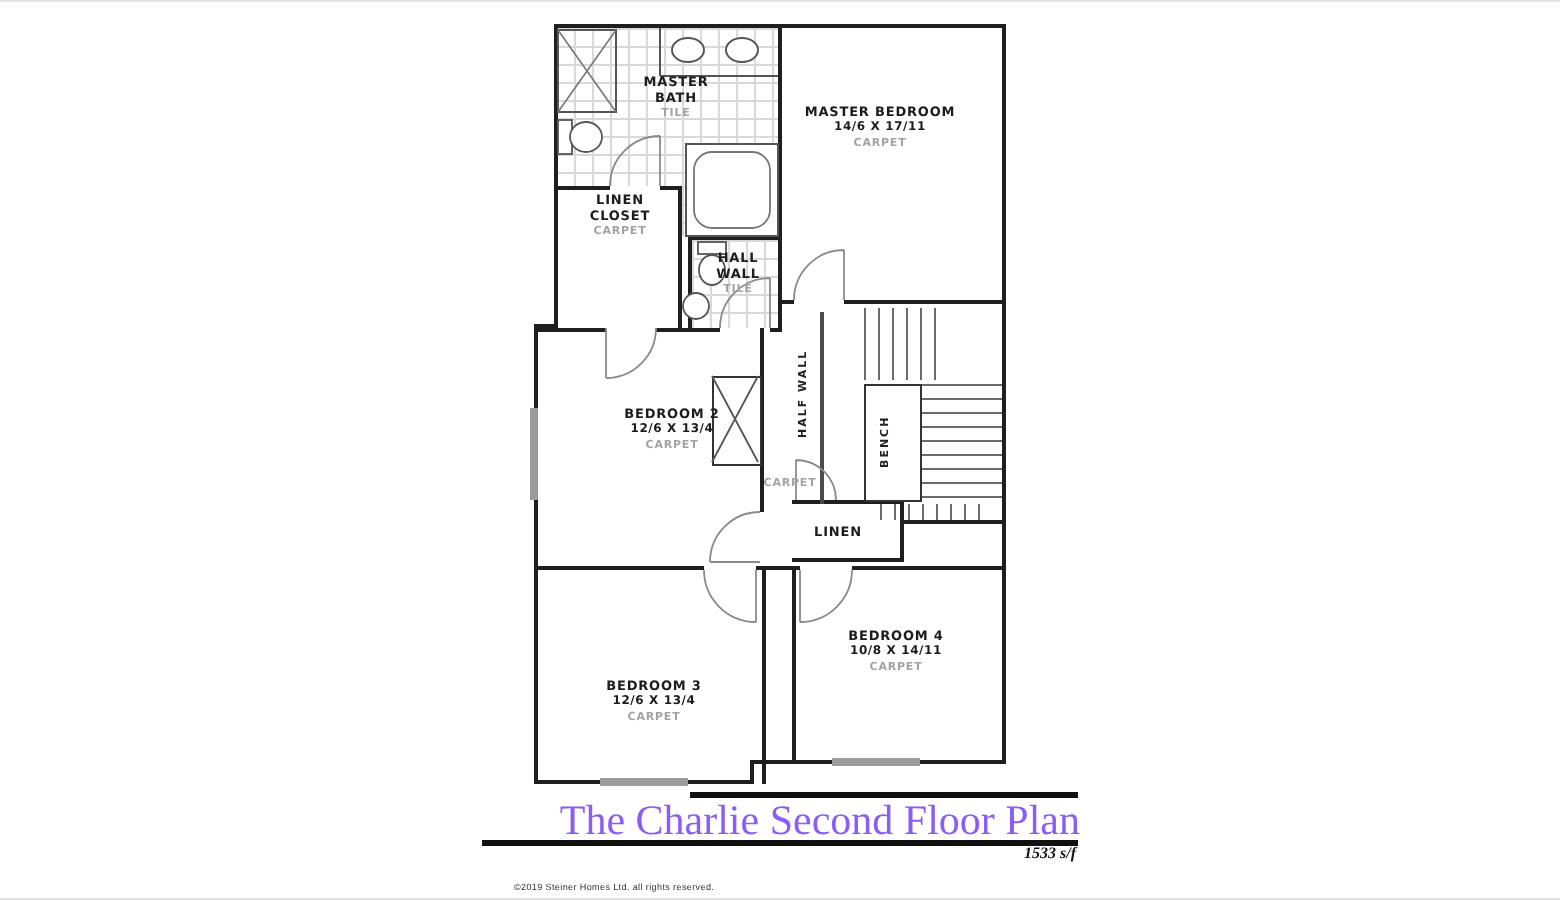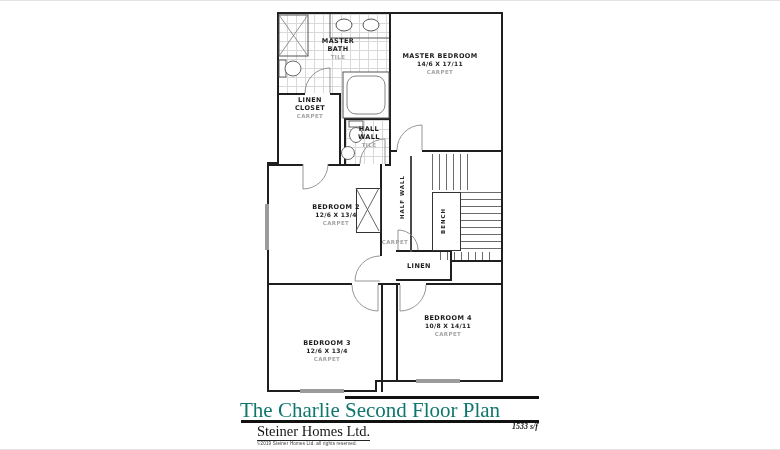--- a/index.html
+++ b/index.html
@@ -17,22 +17,22 @@
   .box{position:absolute;border:1.2px solid #333;background:#fff;}
   .rlabel{position:absolute;text-align:center;color:#1c1c1c;line-height:1.25;}
   .rname{font-size:6.5px;font-weight:bold;letter-spacing:.4px;display:block;}
   .rdims{font-size:6px;font-weight:bold;letter-spacing:.3px;display:block;}
   .rfloor{font-size:5.5px;font-weight:bold;color:#a3a3a3;letter-spacing:.4px;display:block;margin-top:1px;}
   .vlabel{position:absolute;writing-mode:vertical-rl;transform:rotate(180deg);
           font-size:5.5px;font-weight:bold;letter-spacing:1px;color:#222;text-align:center;}
   svg.overlay{position:absolute;left:0;top:0;}
   
   .rule{position:absolute;background:#111;}
-  .plan-title{position:absolute;left:240px;top:398px;width:300px;text-align:left;
-      font-family:"Liberation Serif","DejaVu Serif",serif;font-size:21px;color:#0f766e;white-space:nowrap;}
+  .plan-title{position:absolute;left:240px;top:398px;width:300px;text-align:right;
+      font-family:"Liberation Serif","DejaVu Serif",serif;font-size:21px;color:#8b5cf6;white-space:nowrap;}
   .company{position:absolute;left:257px;top:423px;font-family:"Liberation Serif","DejaVu Serif",serif;
       font-size:14.5px;color:#141414;border-bottom:1px solid #222;padding-bottom:0px;}
   .copyright{position:absolute;left:257px;top:441px;font-size:4.5px;color:#333;letter-spacing:.2px;
       font-family:"Liberation Sans",sans-serif;}
   .area{position:absolute;left:460px;top:422px;width:78px;text-align:right;
       font-family:"Liberation Serif","DejaVu Serif",serif;font-style:italic;font-weight:bold;
       font-size:8px;color:#141414;}
   .edge{position:absolute;left:0;width:780px;height:1px;background:#e3e3e3;}
 </style>
 </head>
@@ -163,16 +163,15 @@
     <div class="rlabel" style="left:398px;top:262px;width:42px;text-align:center;">
       <span class="rname">LINEN</span>
     </div>
     <div class="vlabel" style="left:399px;top:166px;height:62px;">HALF WALL</div>
     <div class="vlabel" style="left:440px;top:198px;height:46px;">BENCH</div>
   </div>
 
   <div class="rule" style="left:345px;top:396px;width:194px;height:2.5px;"></div>
   <div class="plan-title">The Charlie Second Floor Plan</div>
   <div class="rule" style="left:241px;top:420px;width:298px;height:3px;"></div>
-  <div class="company">Steiner Homes Ltd.</div>
   <div class="copyright">©2019 Steiner Homes Ltd.  all rights reserved.</div>
   <div class="area">1533 s/f</div>
 </div>
 
 </body></html>

